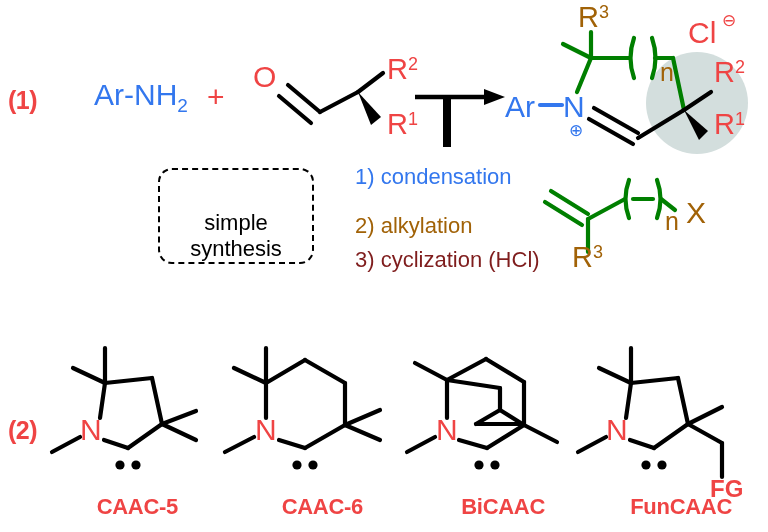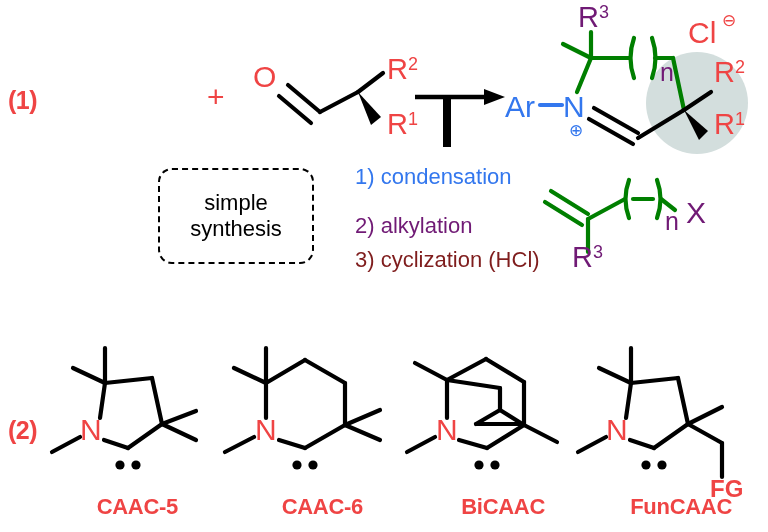--- a/index.html
+++ b/index.html
@@ -27,21 +27,21 @@
     white-space: nowrap;
     line-height: 1;
     color: #ef4444;
   }
   .scheme-num {
     font-weight: bold;
     font-size: 25px;
     letter-spacing: -0.5px;
   }
   .blue  { color: #3377ee; }
-  .green { color: #701a75; }
+  .green { color: #a16207; }
   .black { color: #7f1d1d; }
 
   .atom {
     font-size: 30px;
     font-weight: 500;
   }
   .atom-sub { font-size: 19px; vertical-align: -0.35em; }
 
   .r-label { font-size: 29px; }
   .r-label sup { font-size: 18px; vertical-align: 0.5em; }
@@ -85,20 +85,23 @@
   .arrowhead { fill: #000; stroke: none; }
   .dot       { fill: #000; }
 </style>
 </head>
 <body>
 
 <div class="canvas">
 
   <div class="lbl scheme-num" style="left:8px; top:88px;">(1)</div>
 
+  <div class="lbl atom blue" style="left:94px; top:80px;">
+    <span>Ar</span><span>-</span><span>N</span><span>H</span><span class="atom-sub">2</span>
+  </div>
 
   <div class="lbl plus-sign" style="left:207px; top:82px;">+</div>
 
   <div class="lbl atom" style="left:253px; top:62px;">O</div>
 
   <svg style="left:0; top:0; width:768px; height:532px;">
 
     <line class="bond" x1="288" y1="85" x2="320" y2="112"></line>
     <line class="bond" x1="279" y1="96" x2="311" y2="123"></line>
 
@@ -164,21 +167,21 @@
   <div class="lbl r-label" style="left:714px; top:58px;">
     <span>R</span><sup>2</sup>
   </div>
   <div class="lbl r-label" style="left:714px; top:110px;">
     <span>R</span><sup>1</sup>
   </div>
 
   <div class="lbl atom" style="left:688px; top:18px;">Cl</div>
   <div class="lbl" style="left:722px; top:12px; font-size:17px;">⊖</div>
 
-  <div class="simple-box" style="left:158px; top:168px; width:156px; height:96px;">
+  <div class="simple-box" style="left:158px; top:168px; width:156px; height:96px;justify-content:flex-end;">
     <span>simple</span>
     <span>synthesis</span>
   </div>
 
   <div class="lbl step blue" style="left:355px; top:166px;">
     <span>1)</span>
     <span>condensation</span>
   </div>
   <div class="lbl step green" style="left:355px; top:215px;">
     <span>2)</span>

